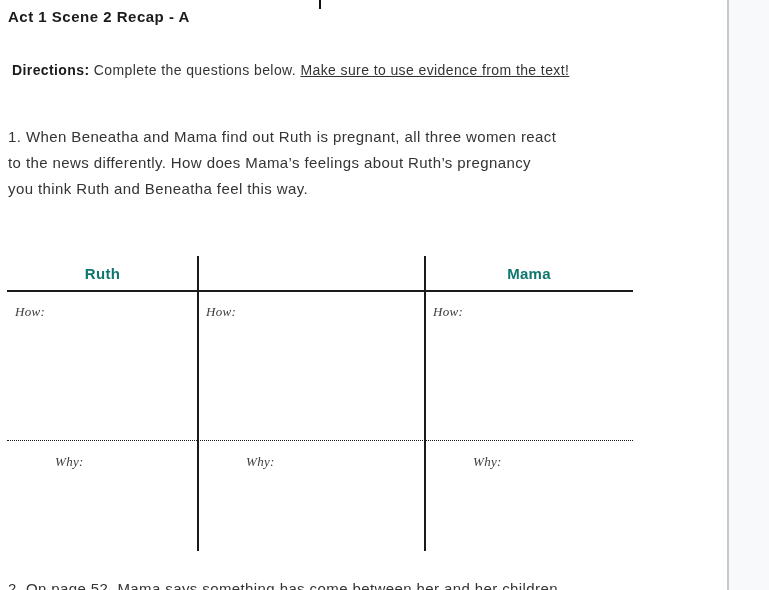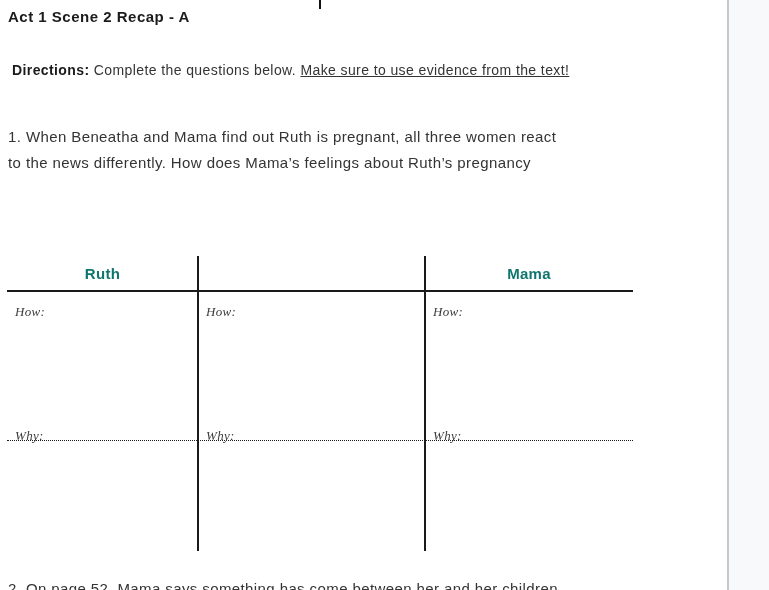--- a/index.html
+++ b/index.html
@@ -111,21 +111,21 @@
   .th-beneatha { left: 199px; width: 225px; }
   .th-mama     { left: 426px; width: 206px; }
   
   .cell {
     position: absolute;
     box-sizing: border-box;
     padding: 10px 4px 0 7px;
     font-family: Liberation Serif, serif;
   }
   .cell-how { top: 292px; height: 148px; }
-  .cell-why { top: 416px; height: 109px; }
+  .cell-why { top: 442px; height: 109px; margin-left: 40px; }
   .col-ruth     { left: 8px;   width: 189px; }
   .col-beneatha { left: 199px; width: 225px; }
   .col-mama     { left: 426px; width: 206px; }
   .cell-label {
     font-style: italic;
     font-size: 13px;
     letter-spacing: 0.3px;
     color: #3c3c3c;
   }
 </style>
@@ -137,20 +137,21 @@
 
     <div class="caret"></div>
 
     <h1 class="title">Act 1 Scene 2 Recap - A</h1>
 
     <p class="directions"><span class="b">Directions:</span><span> Complete the questions below. </span><span class="u">Make sure to use evidence from the text!</span></p>
 
     <div class="q1">
       <div>1. When Beneatha and Mama find out Ruth is pregnant, all three women react</div>
       <div>to the news differently. How does Mama’s feelings about Ruth’s pregnancy</div>
+      <div>you think Ruth and Beneatha feel this way.</div>
     </div>
 
     <div class="th th-ruth">Ruth</div>
     <div class="th th-mama">Mama</div>
 
     <div class="vline vline-1"></div>
     <div class="vline vline-2"></div>
     <div class="hline-solid"></div>
     <div class="hline-dotted"></div>
 

